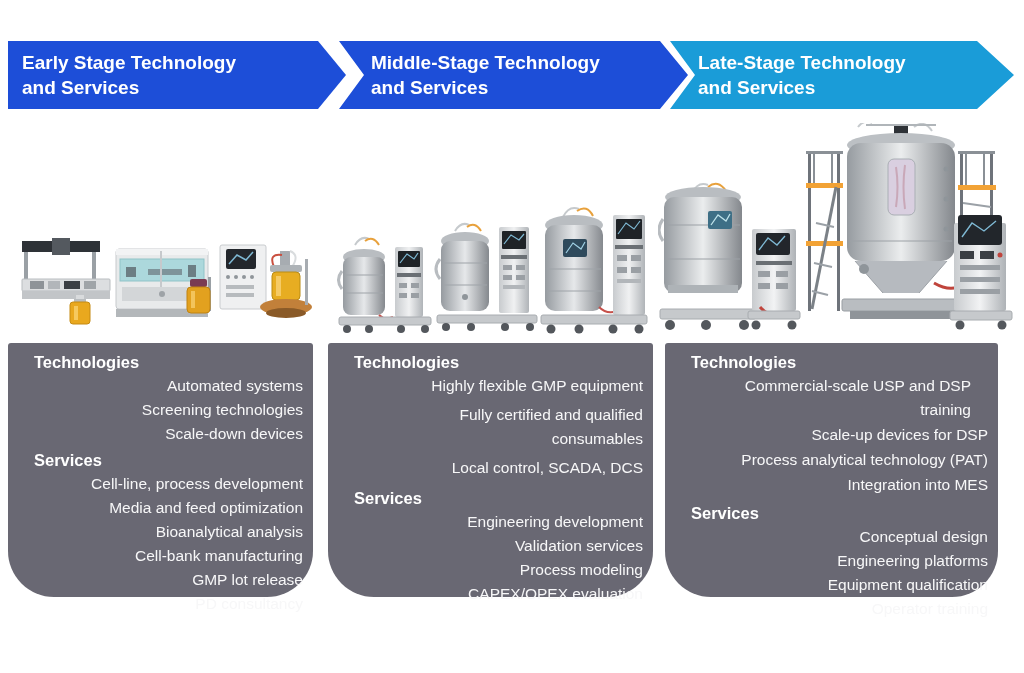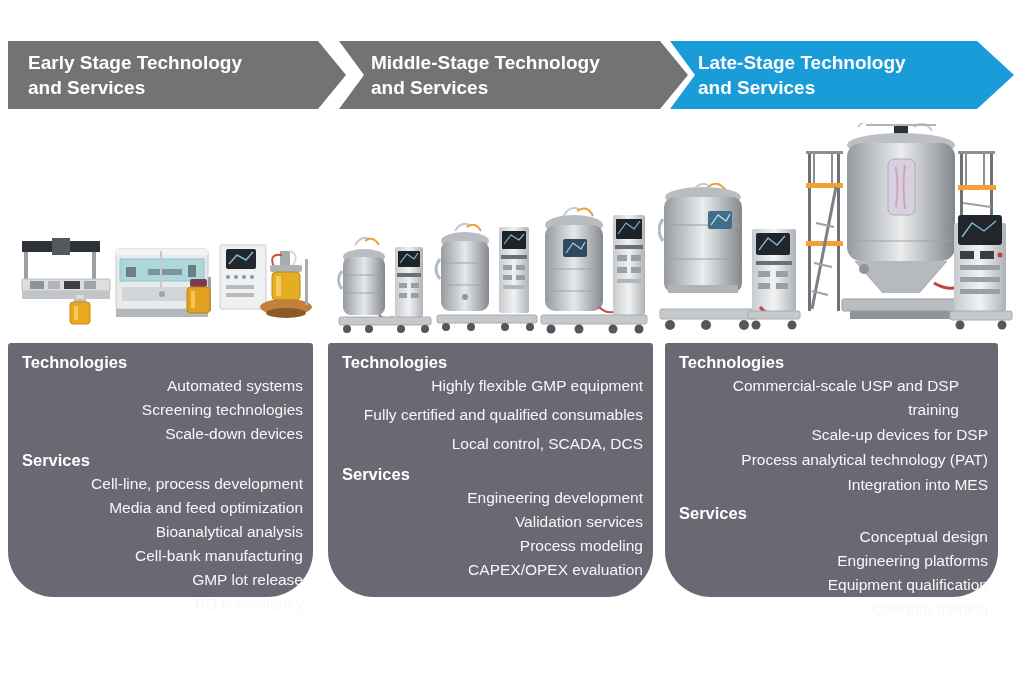--- a/index.html
+++ b/index.html
@@ -7,38 +7,38 @@
     position:relative; width:1024px; height:673px; background:#ffffff;
     font-family:"Liberation Sans", sans-serif; overflow:hidden;
   }
 
   
   .banner {
     position:absolute; top:41px; height:68px; box-sizing:border-box;
     display:flex; flex-direction:column; justify-content:center;
     color:#ffffff; font-weight:bold; font-size:19px; line-height:25px;
   }
-  #banner-early  { left:8px;   width:338px; background:#737373; padding-left:20px;
+  #banner-early  { left:8px;   width:338px; background:#1d4ed8; padding-left:14px;
     clip-path:polygon(0 0, 310px 0, 100% 50%, 310px 100%, 0 100%); }
-  #banner-middle { left:339px; width:349px; background:#737373; padding-left:32px;
+  #banner-middle { left:339px; width:349px; background:#1d4ed8; padding-left:32px;
     clip-path:polygon(0 0, 321px 0, 100% 50%, 321px 100%, 0 100%, 25px 50%); }
   #banner-late   { left:670px; width:344px; background:#1A9CD8; padding-left:28px;
     clip-path:polygon(0 0, 307px 0, 100% 50%, 307px 100%, 0 100%, 25px 50%); }
 
   
   .equip { position:absolute; }
   #equip-early  { left:8px;   top:237px; }
   #equip-middle { left:333px; top:203px; }
   #equip-late   { left:658px; top:123px; }
 
   
   .panel {
     position:absolute; top:343px; height:254px; box-sizing:border-box;
     background:#696873; border-radius:3px 3px 46px 46px;
-    color:#ffffff; padding:7px 10px 0 14px;
+    color:#ffffff; padding:7px 10px 0 26px;
   }
   #panel-early  { left:8px;   width:305px; }
   #panel-middle { left:328px; width:325px; }
   #panel-late   { left:665px; width:333px; }
 
   .panel h3 { margin:0; font-size:16.5px; font-weight:bold; line-height:24px; color:#ffffff; }
   .panel h3.svc { margin-top:2px; }
   .panel ul { list-style:none; margin:0; padding:0; }
   .panel li {
     font-size:15.5px; line-height:24px; color:#F7F7F8;

